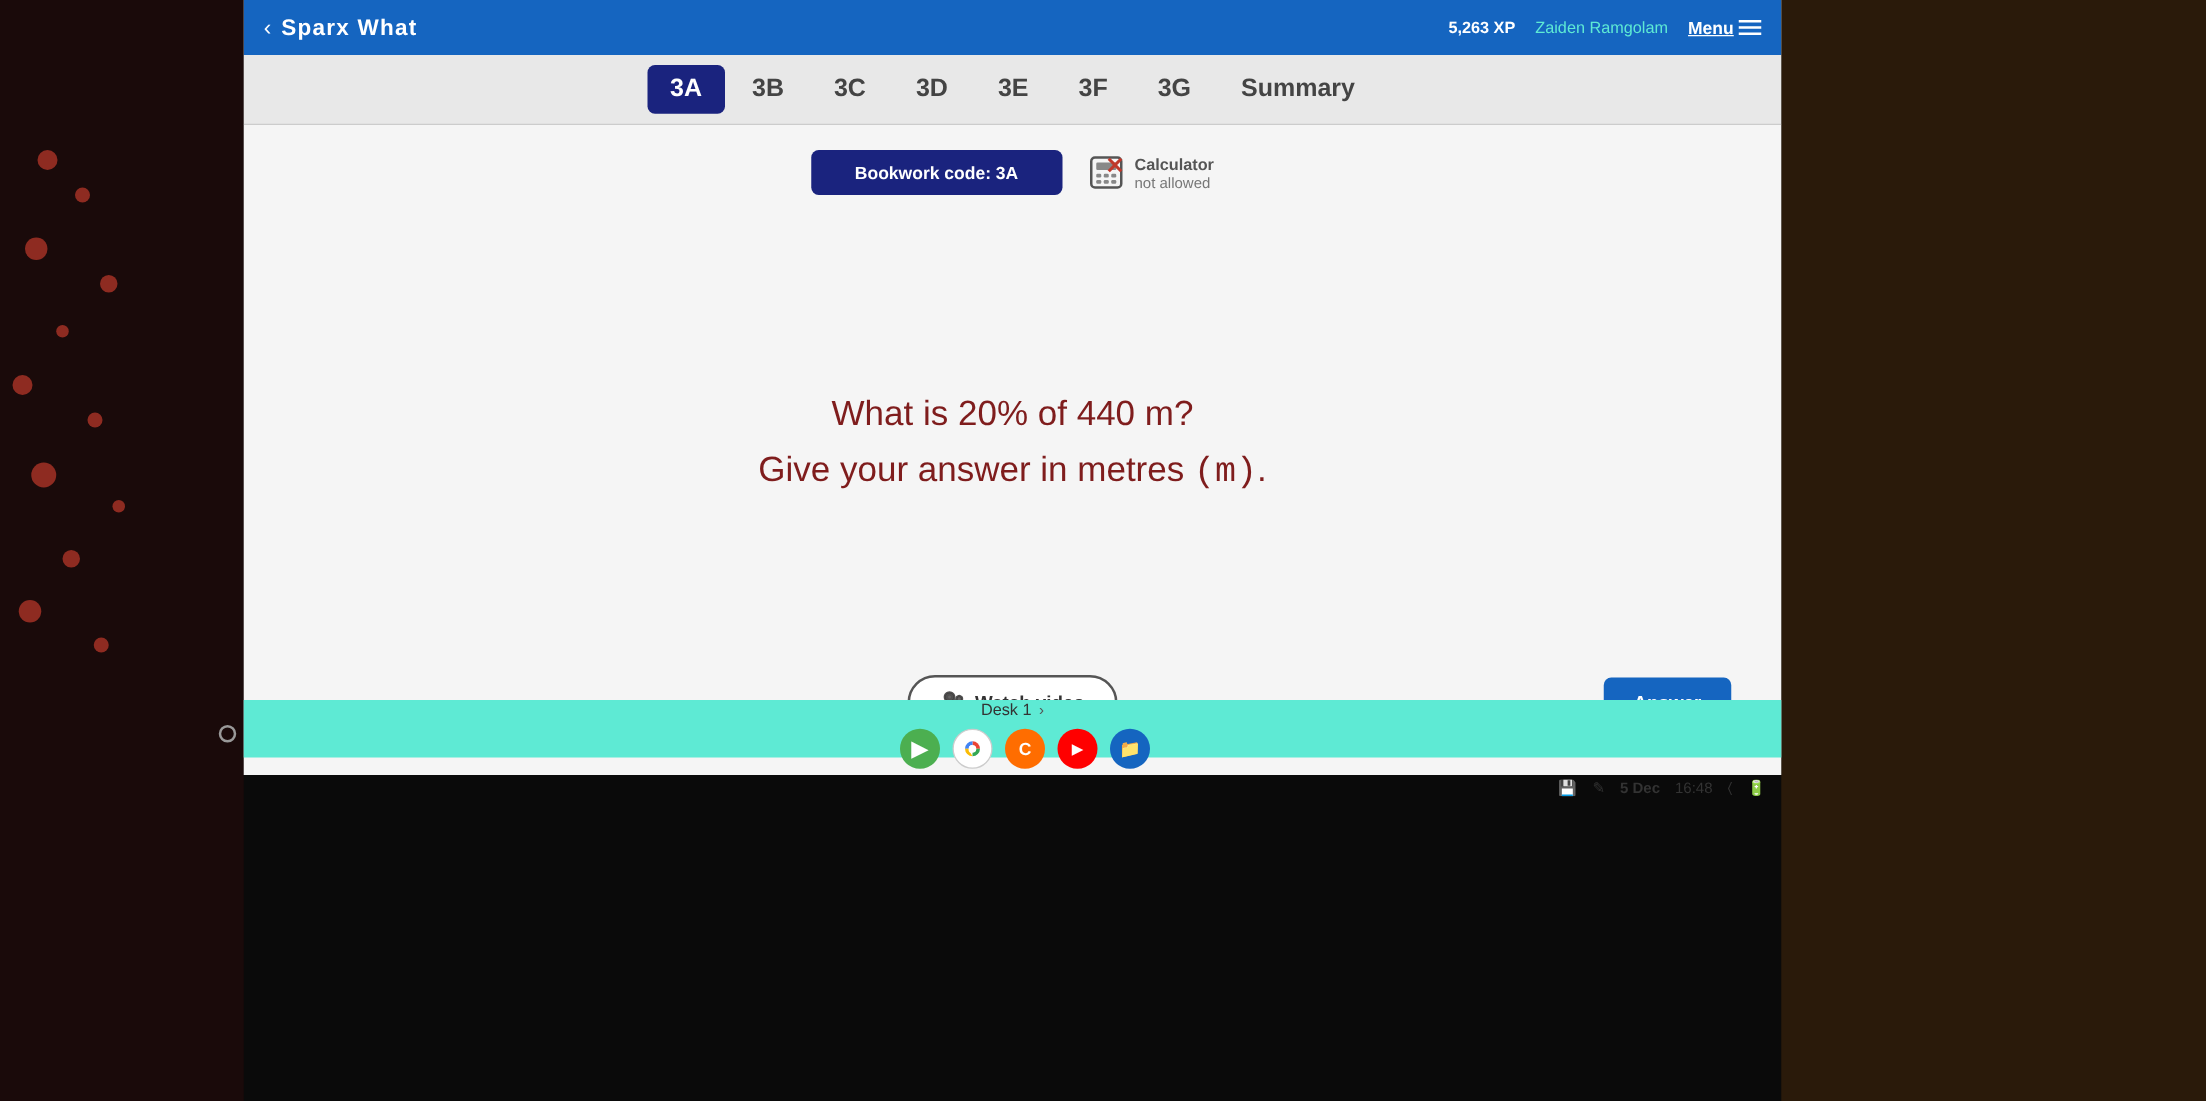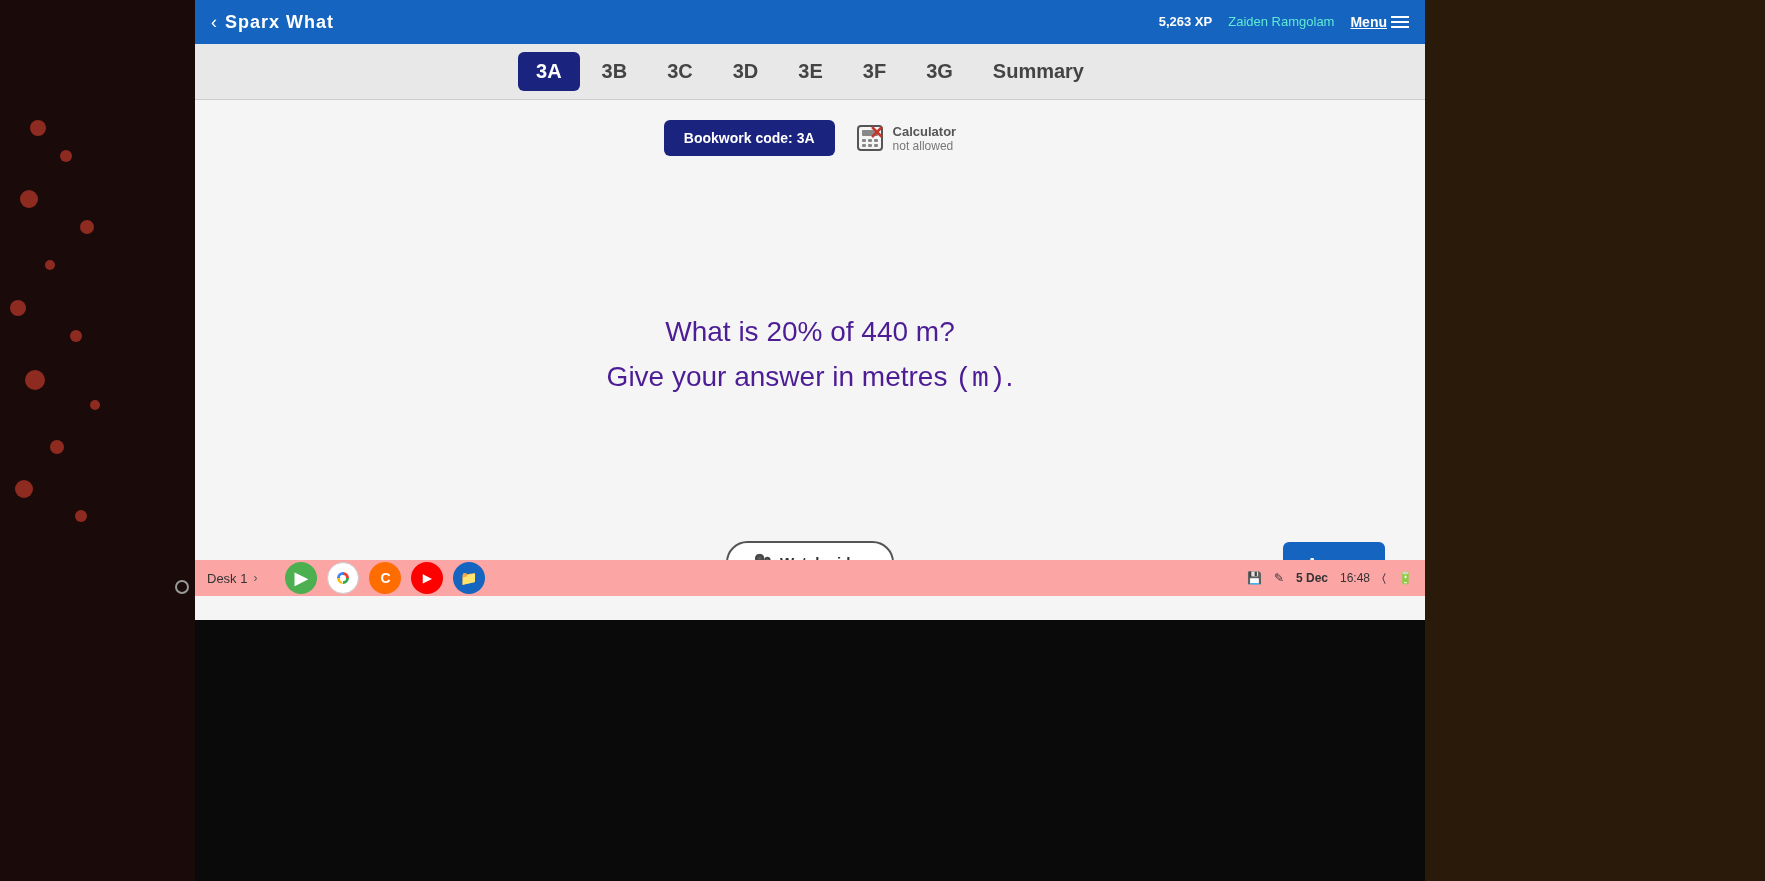--- a/index.html
+++ b/index.html
@@ -143,21 +143,21 @@
       display: flex;
       align-items: center;
       gap: 20px;
       margin-bottom: 30px;
     }
     .bookwork-code-btn {
       background: #1a237e;
       color: white;
       border: none;
       border-radius: 6px;
-      padding: 10px 20px;
+      padding: 10px 35px;
       font-size: 14px;
       font-weight: 600;
       cursor: pointer;
     }
     .calculator-info {
       display: flex;
       align-items: center;
       gap: 8px;
       color: #555;
       font-size: 13px;
@@ -176,21 +176,21 @@
     .question-area {
       flex: 1;
       display: flex;
       flex-direction: column;
       align-items: center;
       justify-content: center;
       text-align: center;
     }
     .question-text {
       font-size: 28px;
-      color: #4c1d95;
+      color: #7f1d1d;
       line-height: 1.6;
       font-weight: 400;
     }
     .question-text .mono {
       font-family: 'Courier New', monospace;
     }
 
     
     .bottom-row {
       display: flex;
@@ -229,27 +229,28 @@
       font-weight: 700;
       cursor: pointer;
     }
 
     
     .taskbar {
       position: absolute;
       left: 195px;
       top: 560px;
       width: 1230px;
-      height: 36px;
-      background: #fca5a5;
+      height: 46px;
+      background: #5eead4;
       z-index: 3;
       display: flex;
       align-items: center;
       padding: 0 12px;
       gap: 8px;
+      flex-direction: column;
     }
     .taskbar-left {
       display: flex;
       align-items: center;
       gap: 6px;
     }
     .desk-label {
       font-size: 13px;
       color: #333;
       font-weight: 500;

